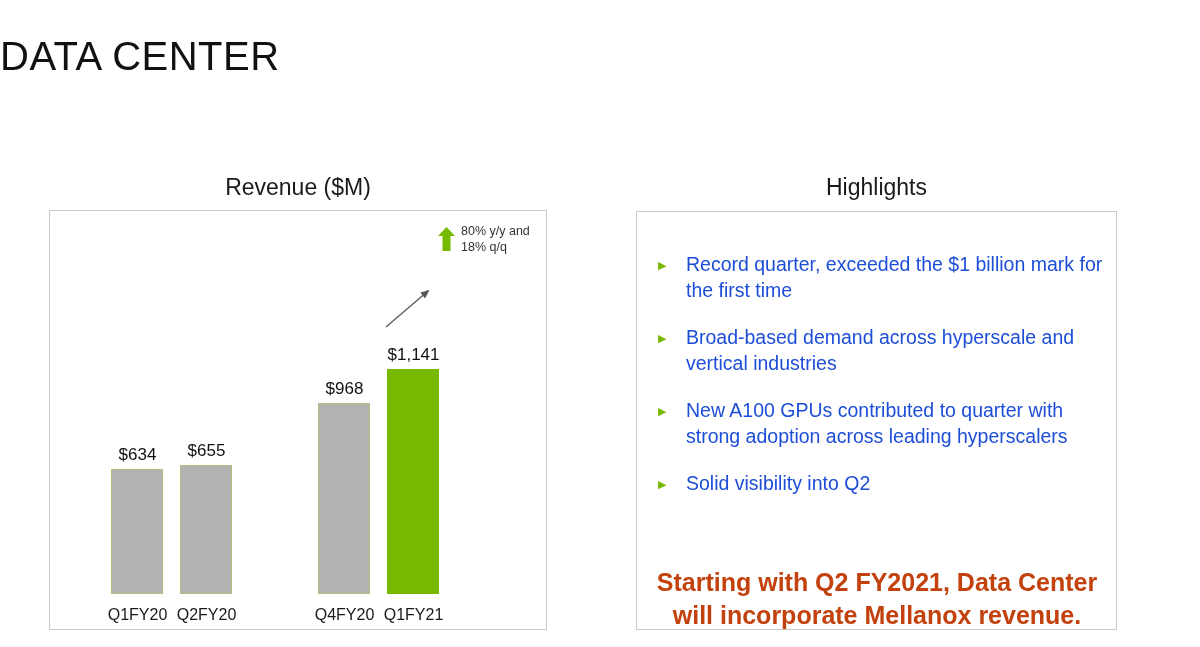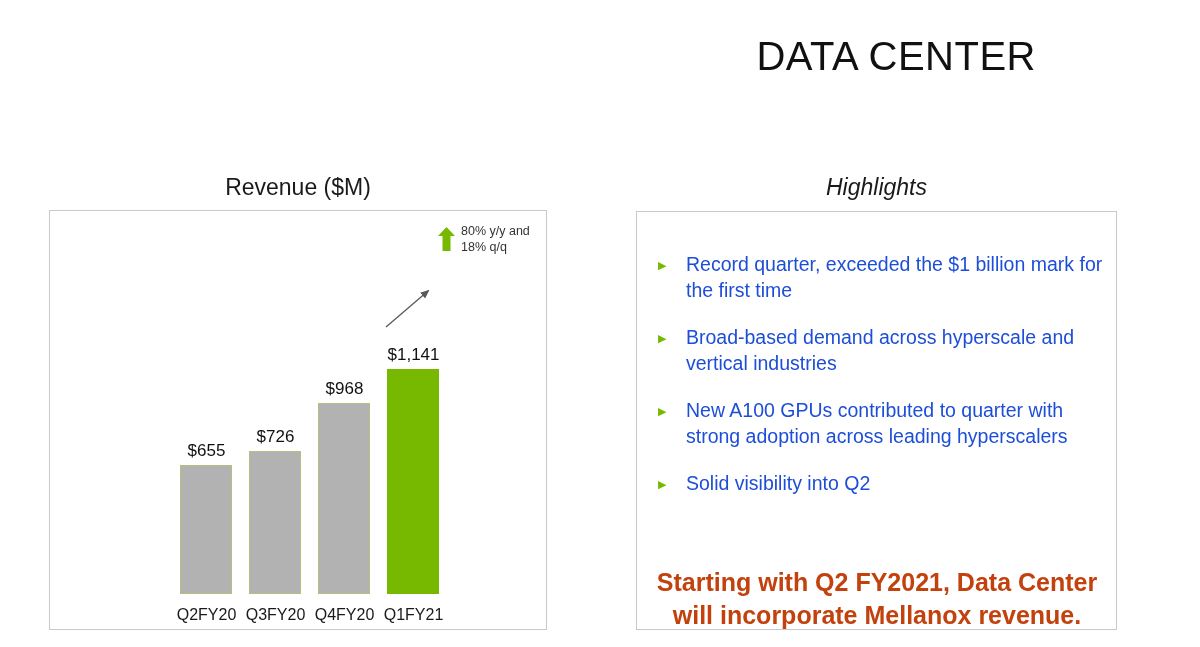--- a/index.html
+++ b/index.html
@@ -12,39 +12,38 @@
     position: relative;
     overflow: hidden;
   }
 
   
   .slide-title {
     position: absolute;
     top: 34px;
     left: 0;
     width: 996px;
-    text-align: right;
+    text-align: left;
     font-size: 40px;
     font-weight: 400;
     letter-spacing: 0.5px;
     color: #111111;
     font-family: "Liberation Sans", sans-serif;
-    margin-left: 40px;
   }
 
   
   .section-heading {
     position: absolute;
     font-size: 23px;
     font-weight: 400;
     color: #1a1a1a;
     text-align: center;
   }
   #chart-heading { left: 49px; top: 174px; width: 498px; }
-  #highlights-heading { left: 636px; top: 174px; width: 481px; font-style: italic; }
+  #highlights-heading { left: 636px; top: 174px; width: 481px; }
 
   
   .panel {
     position: absolute;
     border: 1px solid #c9c9c9;
     background: #ffffff;
   }
   #chart-panel      { left: 49px;  top: 210px; width: 498px; height: 420px; }
   #highlights-panel { left: 636px; top: 211px; width: 481px; height: 419px; }
 
@@ -156,29 +155,29 @@
 </style>
 </head>
 <body>
 
 <div class="slide-title">DATA CENTER</div>
 
 <div class="section-heading" id="chart-heading">Revenue ($M)</div>
 
 <div class="panel" id="chart-panel">
   <div class="chart-area" id="chart-area">
+      <div class="bar-group" style="left: 56px; height: 125px;">
+        <div class="bar" style="height: 125px;"></div>
+        <div class="bar-value" style="bottom: 129px;">$634</div>
+        <div class="bar-cat">Q1FY20</div>
+      </div>
       <div class="bar-group" style="left: 125px; height: 114px;">
         <div class="bar" style="height: 129px;"></div>
         <div class="bar-value" style="bottom: 133px;">$655</div>
         <div class="bar-cat">Q2FY20</div>
-      </div>
-      <div class="bar-group" style="left: 194px; height: 143px;">
-        <div class="bar" style="height: 143px;"></div>
-        <div class="bar-value" style="bottom: 147px;">$726</div>
-        <div class="bar-cat">Q3FY20</div>
       </div>
       <div class="bar-group" style="left: 263px; height: 191px;">
         <div class="bar" style="height: 191px;"></div>
         <div class="bar-value" style="bottom: 195px;">$968</div>
         <div class="bar-cat">Q4FY20</div>
       </div>
       <div class="bar-group" style="left: 332px; height: 238px;">
         <div class="bar accent" style="height: 225px;"></div>
         <div class="bar-value" style="bottom: 229px;">$1,141</div>
         <div class="bar-cat">Q1FY21</div>

